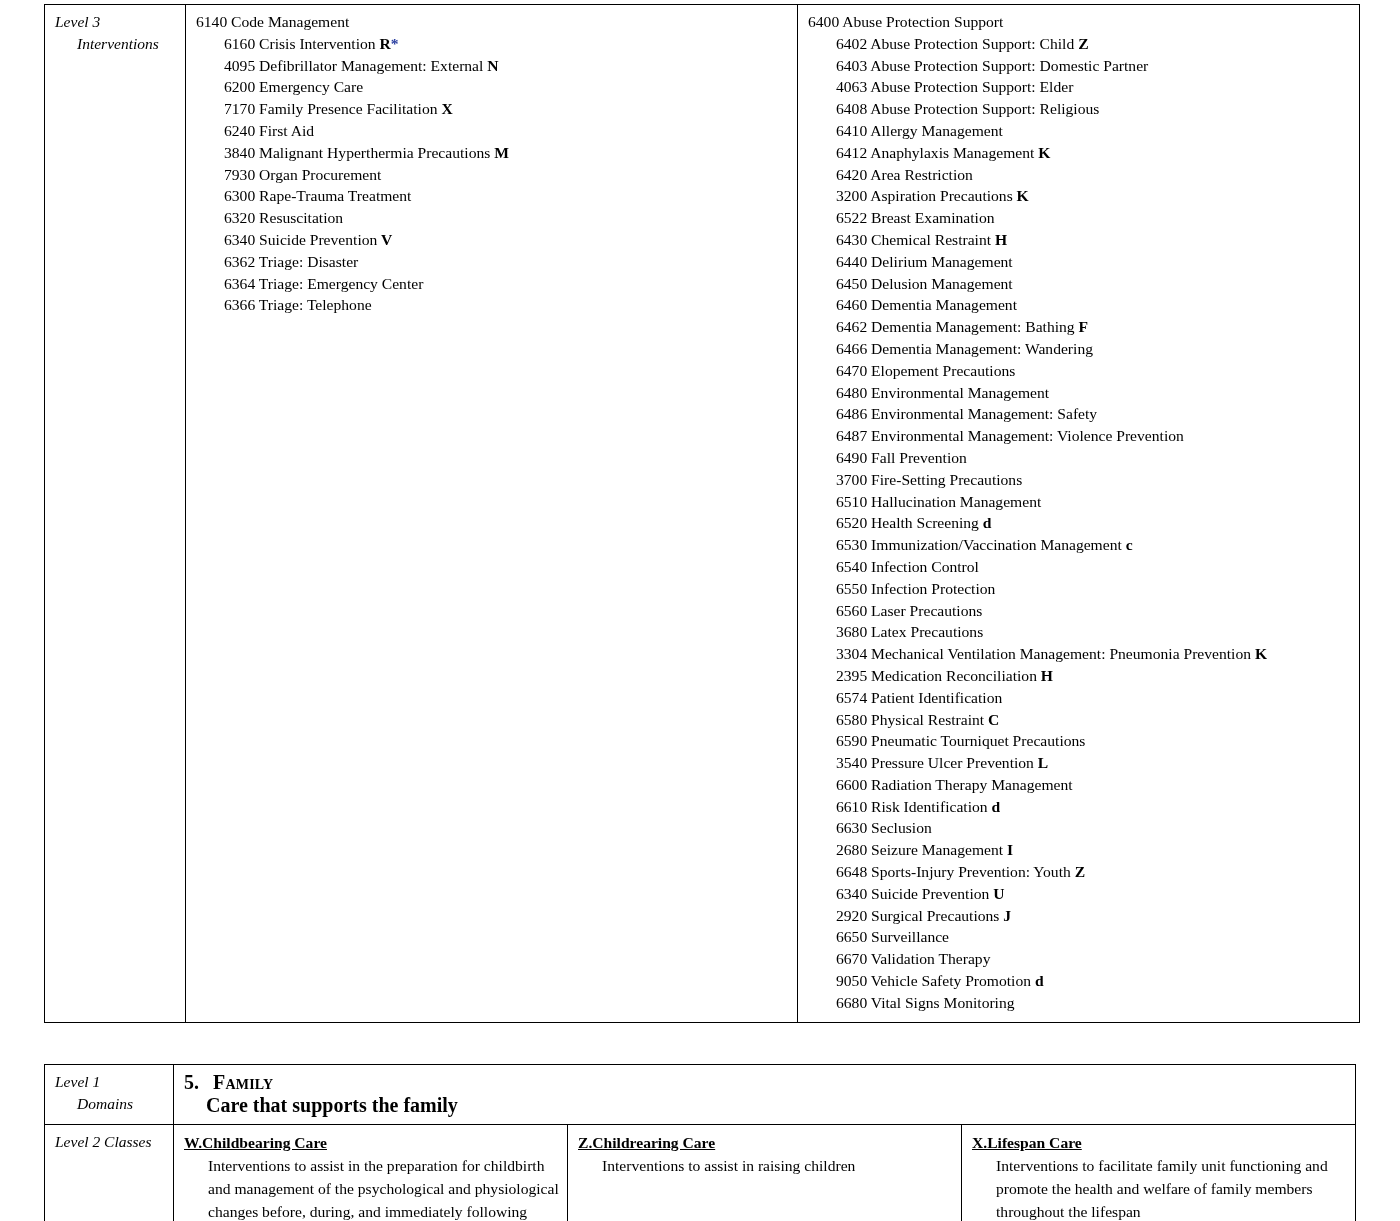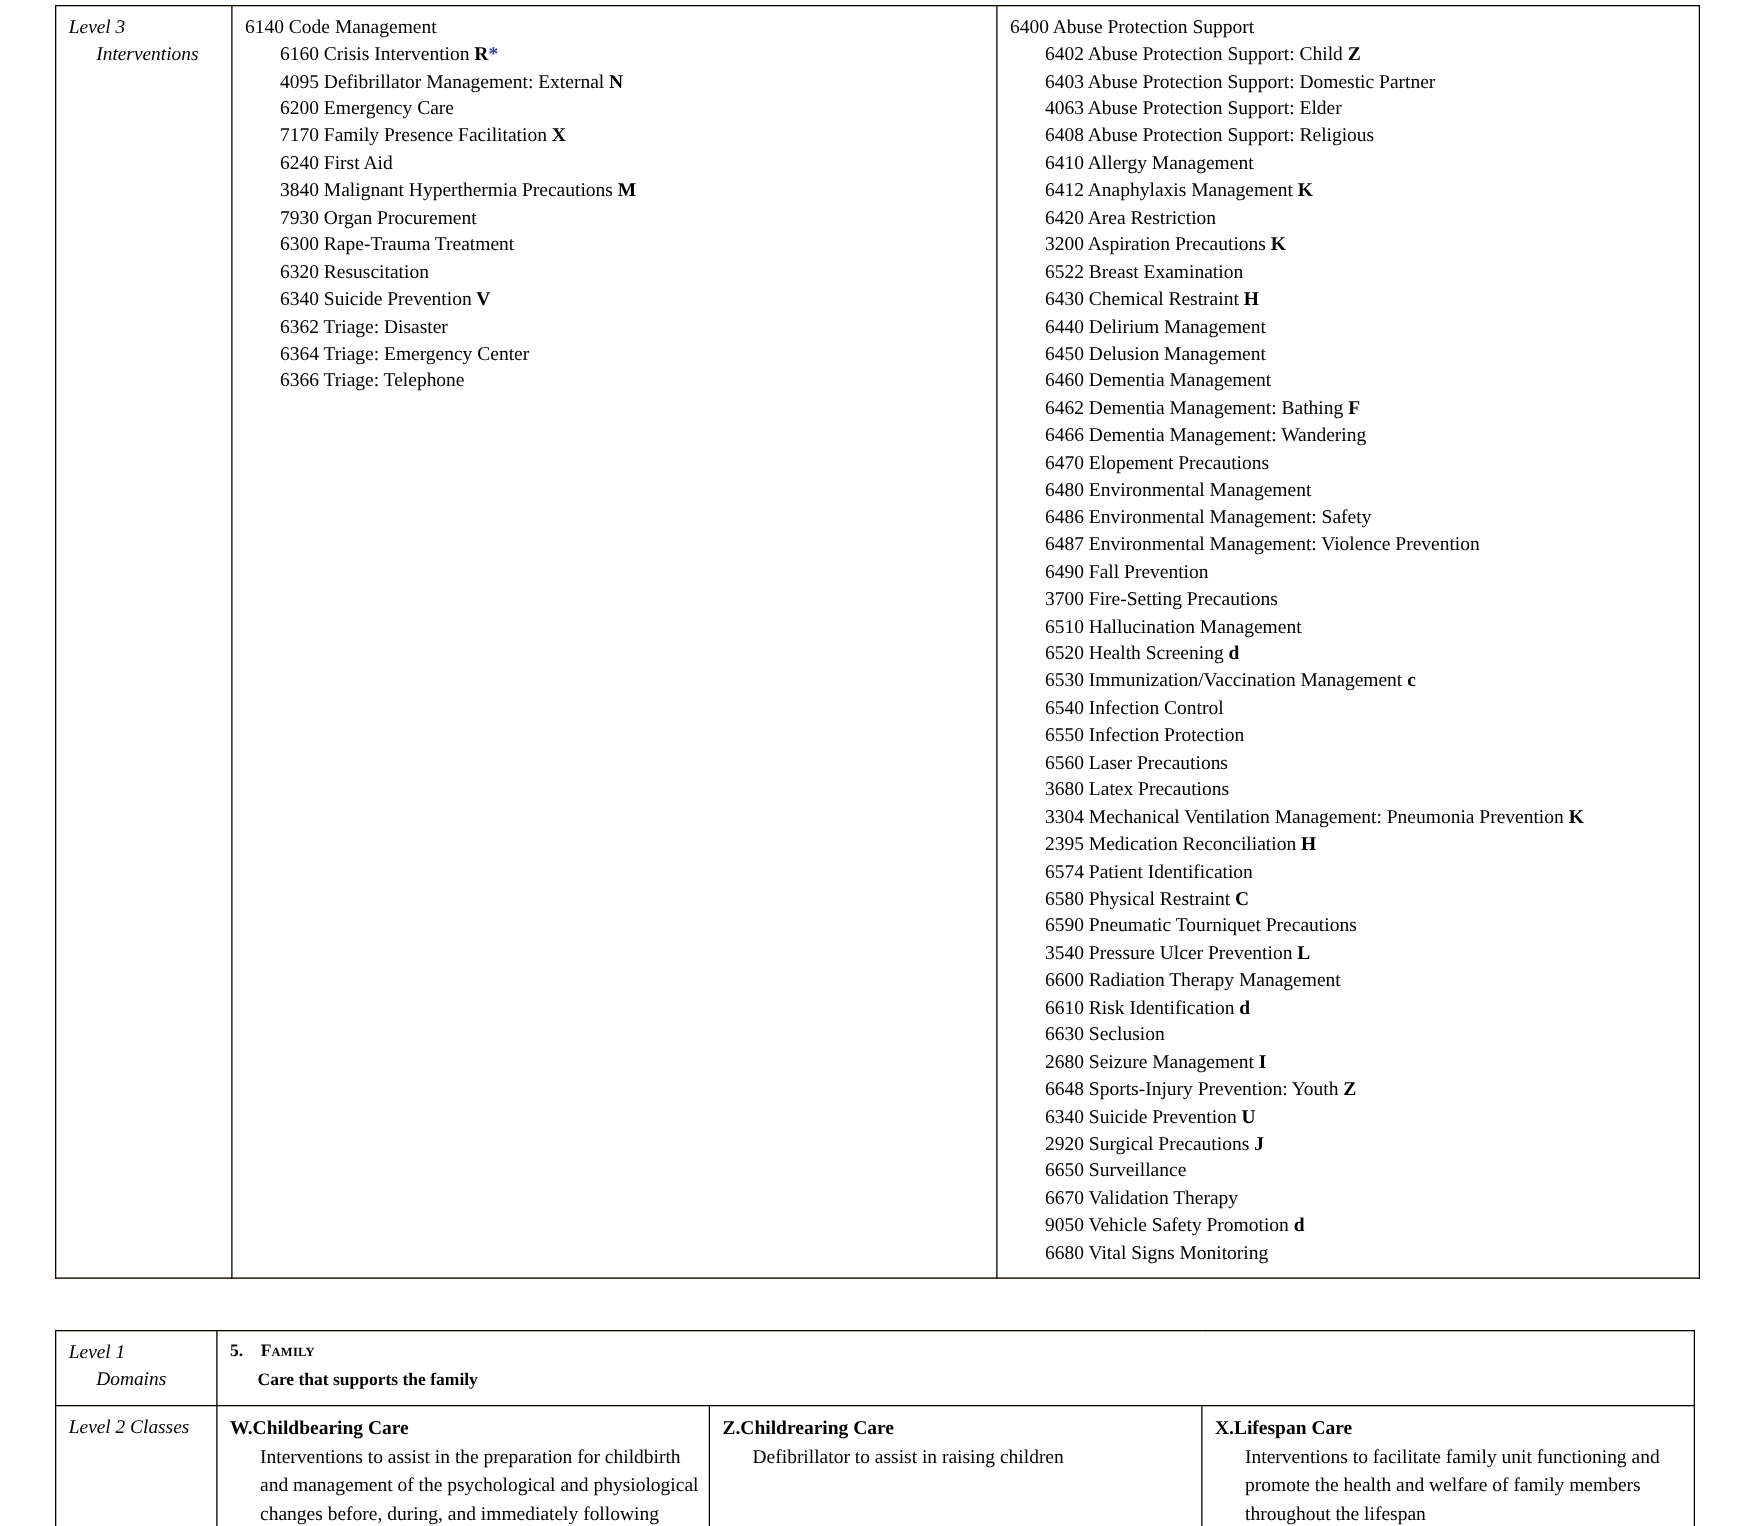--- a/index.html
+++ b/index.html
@@ -97,21 +97,21 @@
     padding: 6px 0 6px 10px;
     white-space: nowrap;
   }
   .bot-label .ln2 {
     display: block;
     padding-left: 22px;
   }
 
   .domain-cell {
     padding: 6px 8px 8px 10px;
-    font-size: 14px;
+    font-size: 20px;
     line-height: 22.5px;
     font-family: Liberation Serif, serif;
   }
   .domain-line1 {
     font-weight: bold;
     white-space: nowrap;
   }
   .domain-line1 .smallcaps {
     font-variant: small-caps;
     letter-spacing: 0.2px;
@@ -124,20 +124,21 @@
   }
 
   .class-cell {
     padding: 6px 8px 8px 10px;
     font-size: 15.6px;
     line-height: 23px;
   }
   .class-title {
     font-weight: bold;
     white-space: nowrap;
+    text-decoration: underline;
   }
   .class-desc {
     padding-left: 24px;
     font-weight: normal;
   }
 
   td.cls-w { width: 572px; }
   td.cls-z { width: 186px; }
   td.cls-x { width: 424px; }
 </style>
@@ -249,21 +250,21 @@
     </td>
     <td class="cls-w">
       <div class="class-cell">
         <div class="class-title">W.Childbearing Care</div>
         <div class="class-desc">Interventions to assist in the preparation for childbirth and management of the psychological and physiological changes before, during, and immediately following childbirth</div>
       </div>
     </td>
     <td class="cls-z">
       <div class="class-cell">
         <div class="class-title">Z.Childrearing Care</div>
-        <div class="class-desc">Defibrillator to assist in raising children</div>
+        <div class="class-desc">Interventions to assist in raising children</div>
       </div>
     </td>
     <td class="cls-x">
       <div class="class-cell">
         <div class="class-title">X.Lifespan Care</div>
         <div class="class-desc">Interventions to facilitate family unit functioning and promote the health and welfare of family members throughout the lifespan</div>
       </div>
     </td>
   </tr>
 </tbody>

